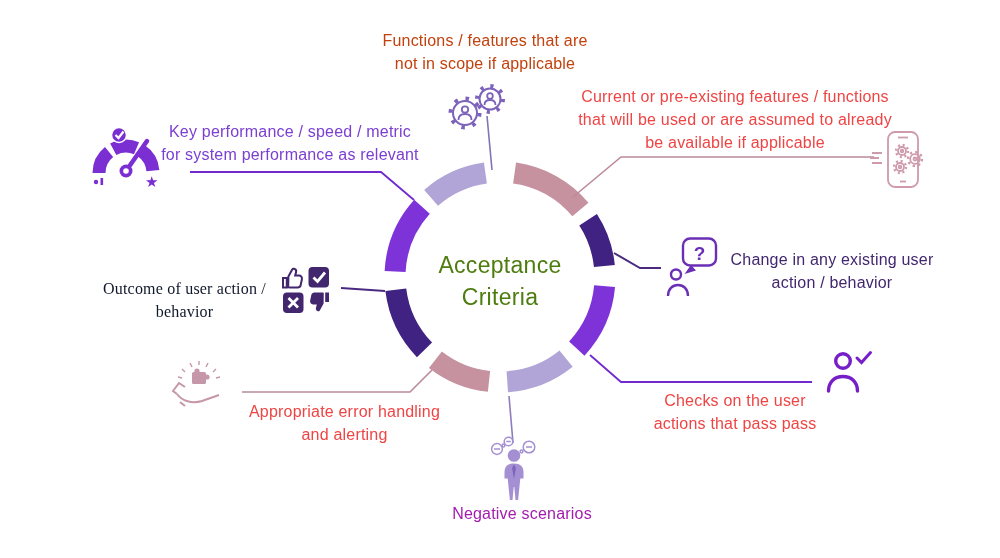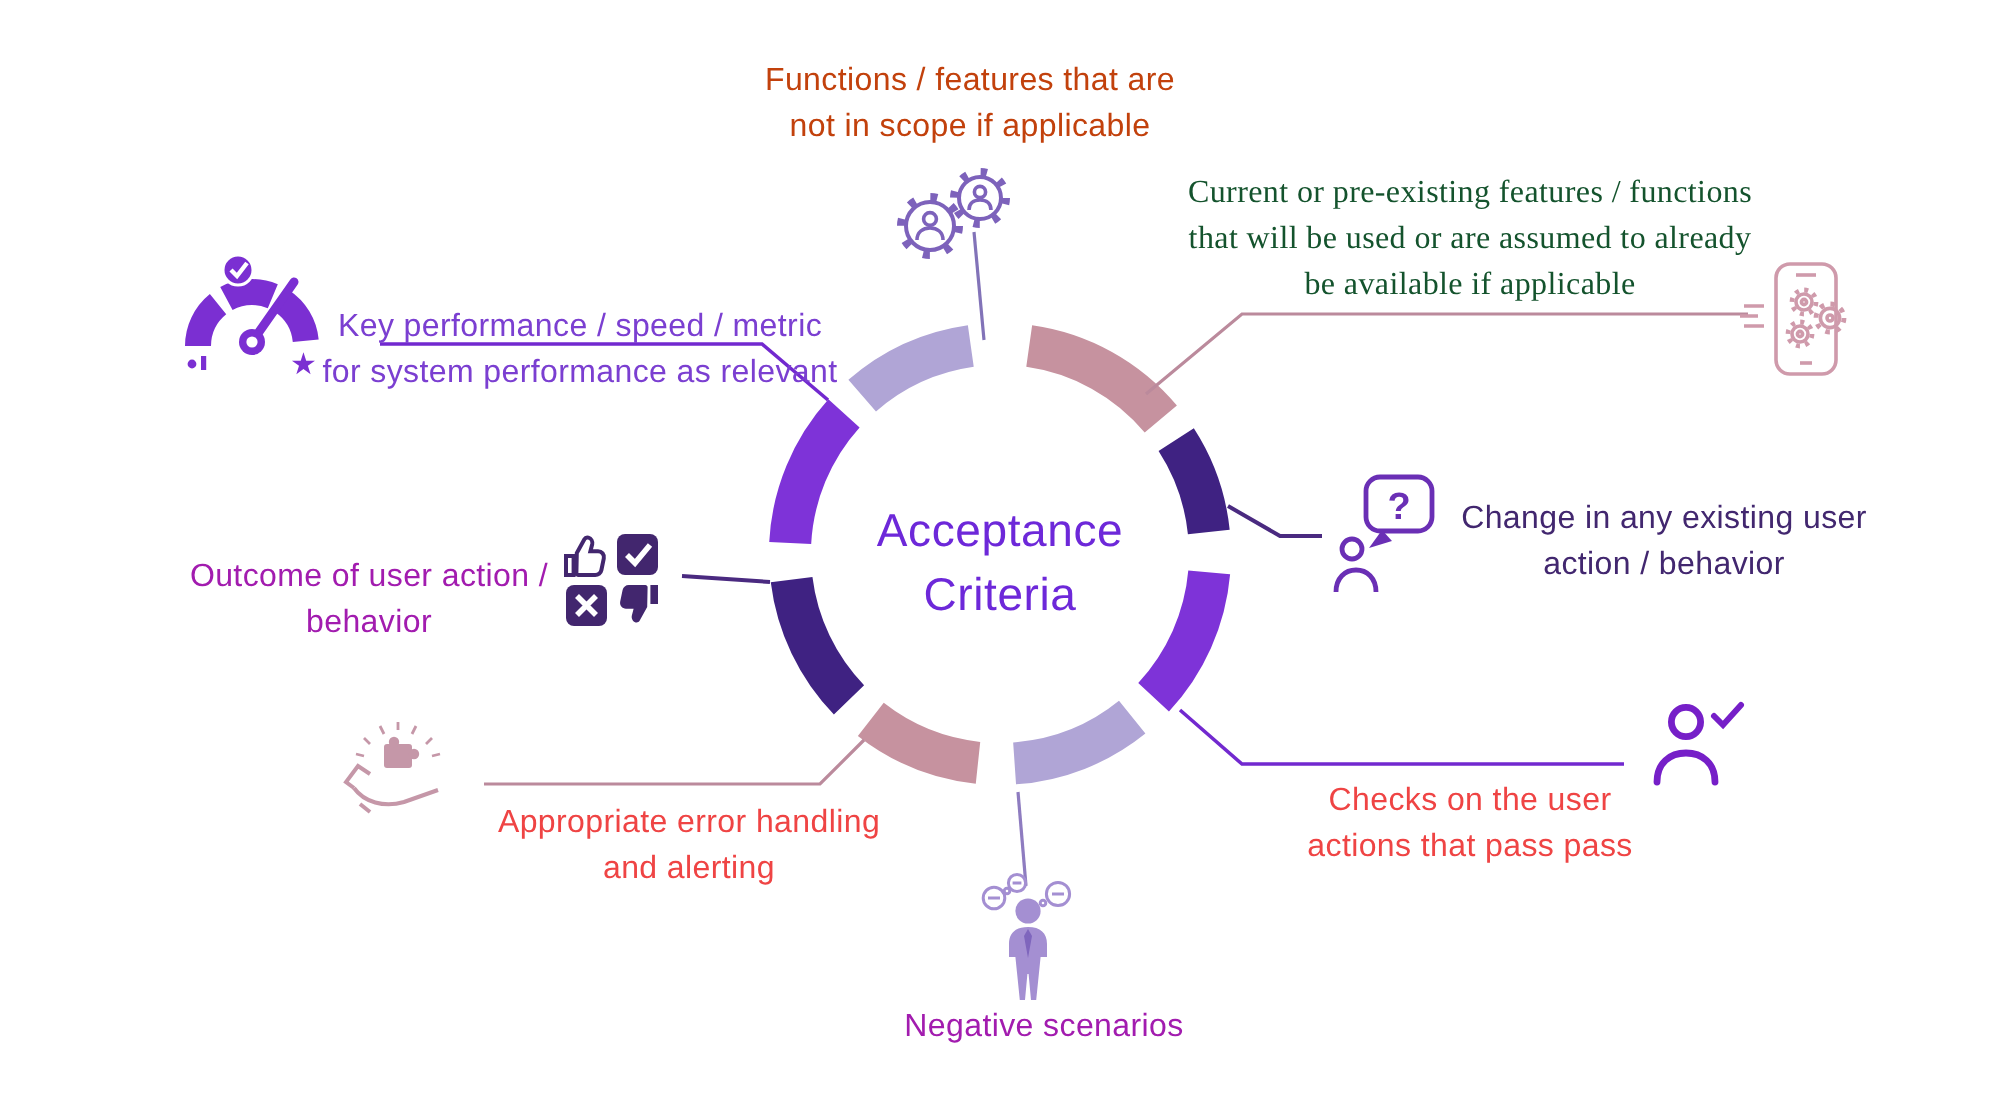--- a/index.html
+++ b/index.html
@@ -18,21 +18,21 @@
     position:absolute;text-align:center;font-size:16px;line-height:23px;
     letter-spacing:.2px;font-weight:500;white-space:nowrap;
   }
   #lab-top{left:320px;top:29px;width:330px;}
   #lab-topright{left:550px;top:85px;width:370px;}
   #lab-right{left:718px;top:248px;width:228px;}
   #lab-bottomright{left:620px;top:389px;width:230px;}
   #lab-bottom{left:412px;top:502px;width:220px;}
   #lab-bottomleft{left:227px;top:400px;width:235px;}
   #lab-left{left:62px;top:277px;width:245px;}
-  #lab-topleft{left:135px;top:120px;width:310px;margin-top:32px;}
+  #lab-topleft{left:135px;top:120px;width:310px;}
   .center-title{
     position:absolute;left:380px;top:249px;width:240px;text-align:center;
     font-size:23px;line-height:32px;font-weight:500;letter-spacing:.3px;
   }
   .ic{position:absolute;}
   .ic svg{width:100%;height:100%;display:block;overflow:visible;}
   #ic-gears{left:446px;top:84px;width:64px;height:46px;}
   #ic-phone{left:868px;top:130px;width:54px;height:60px;}
   #ic-question{left:666px;top:236px;width:54px;height:62px;}
   #ic-check{left:824px;top:348px;width:50px;height:50px;}
@@ -60,31 +60,31 @@
     <path class="c c-top" d="M487 116 L492 170"></path>
     <path class="c c-rose" d="M573 197 L621 157 L874 157"></path>
     <path class="c c-indigo" d="M614 253 L640 268 L661 268"></path>
     <path class="c c-violet" d="M590 355 L621 382 L812 382"></path>
     <path class="c c-lav" d="M509 396 L513 443"></path>
     <path class="c c-rose" d="M432 370 L410 392 L242 392"></path>
     <path class="c c-indigo" d="M385 291 L341 288"></path>
     <path class="c c-violet" d="M190 172 L381 172 L414 200"></path>
   </svg>
 
-  <div class="center-title" style="color: #6d28d9;">
+  <div class="center-title" style="color: #4d7c0f;">
     <div>Acceptance</div>
     <div>Criteria</div>
   </div>
 
   <div class="label" id="lab-top" style="color: #c2410c;">
     <div>Functions / features that are</div>
     <div>not in scope if applicable</div>
   </div>
 
-  <div class="label" id="lab-topright" style="color: #14532d; font-family: Liberation Serif, serif;">
+  <div class="label" id="lab-topright" style="color: #ef4444;">
     <div>Current or pre-existing features / functions</div>
     <div>that will be used or are assumed to already</div>
     <div>be available if applicable</div>
   </div>
 
   <div class="label" id="lab-right" style="color: rgb(66, 39, 111);">
     <div>Change in any existing user</div>
     <div>action / behavior</div>
   </div>
 
@@ -95,21 +95,21 @@
 
   <div class="label" id="lab-bottom" style="color: #a21caf;">
     <div>Negative scenarios</div>
   </div>
 
   <div class="label" id="lab-bottomleft" style="color: #ef4444;">
     <div>Appropriate error handling</div>
     <div>and alerting</div>
   </div>
 
-  <div class="label" id="lab-left" style="color: #a21caf;">
+  <div class="label" id="lab-left" style="color: #0f172a; font-family: Liberation Serif, serif;">
     <div>Outcome of user action /</div>
     <div>behavior</div>
   </div>
 
   <div class="label" id="lab-topleft" style="color: rgb(123, 63, 209);">
     <div>Key performance / speed / metric</div>
     <div>for system performance as relevant</div>
   </div>
 
   <div class="ic" id="ic-gears">

